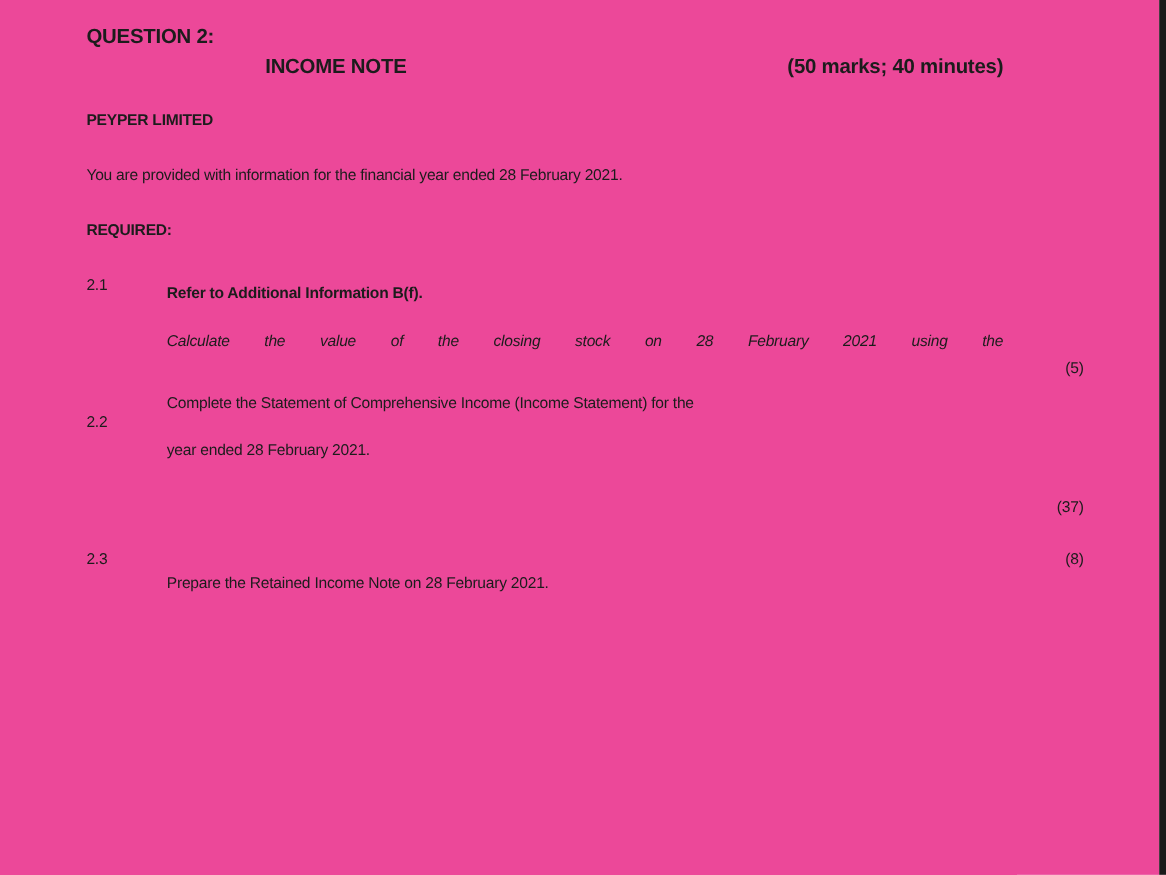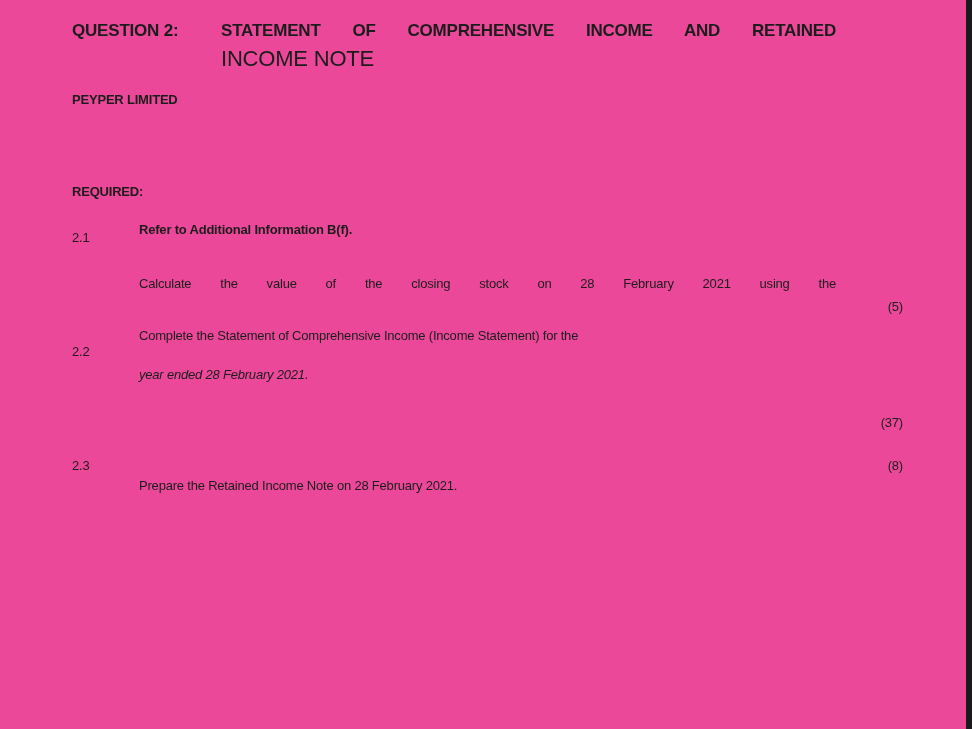--- a/index.html
+++ b/index.html
@@ -32,53 +32,54 @@
       background: #ec4899;
     }
     .abs { position: absolute; white-space: nowrap; }
     .bold { font-weight: bold; }
     .t17 { font-size: 13px; letter-spacing: -0.2px; }
 
     
     .q-label { left: 72px; top: 21px; font-size: 17px; font-weight: bold; letter-spacing: -0.2px; }
     .q-title1 { left: 221px; top: 21px; width: 615px; font-size: 17px; font-weight: bold; letter-spacing: -0.2px;
                 text-align: justify; text-align-last: justify; }
-    .q-title2 { left: 221px; top: 46px; font-size: 22px; font-weight: normal; letter-spacing: -0.2px; }
+    .q-title2 { left: 221px; top: 46px; font-size: 17px; font-weight: bold; letter-spacing: -0.2px; }
     .q-marks { left: 620px; top: 46px; width: 216px; text-align: right; font-size: 17px; font-weight: bold; letter-spacing: -0.2px; }
 
     .company { left: 72px; top: 92px; }
     .intro { left: 72px; top: 138px; }
     .required { left: 72px; top: 184px; }
 
     .num { left: 72px; }
     .body-text { left: 139px; }
     .marks { left: 840px; width: 63px; text-align: right; }
 
     .justify-line { width: 697px; text-align: justify; text-align-last: justify; }
   </style>
 </head>
 <body>
 
 <div class="page">
 
   <div class="abs q-label">QUESTION 2:</div>
-  <div class="abs q-title1">STATEMENT OF COMPREHENSIVE INCOME AND RETAINED</div>
   <div class="abs q-title2">INCOME NOTE</div>
+  <div class="abs q-marks">(50 marks; 40 minutes)</div>
 
   <div class="abs company t17 bold">PEYPER LIMITED</div>
+  <div class="abs intro t17">You are provided with information for the financial year ended 28 February 2021.</div>
   <div class="abs required t17 bold">REQUIRED:</div>
 
   <div class="abs num t17" style="top:230px;text-align:center;">2.1</div>
-  <div class="abs body-text t17 bold" style="top:222px;">Refer to Additional Information B(f).</div>
-  <div class="abs body-text t17 justify-line" style="top:276px;">Calculate the value of the closing stock on 28 February 2021 using the</div>
+  <div class="abs body-text t17 bold" style="top:236px;">Refer to Additional Information B(f).</div>
+  <div class="abs body-text t17 justify-line" style="top:276px;font-style:italic;">Calculate the value of the closing stock on 28 February 2021 using the</div>
   <div class="abs marks t17" style="top:299px;">(5)</div>
 
   <div class="abs num t17" style="top:344px;">2.2</div>
   <div class="abs body-text t17" style="top:328px;">Complete the Statement of Comprehensive Income (Income Statement) for the</div>
-  <div class="abs body-text t17" style="top:367px;font-style:italic;">year ended 28 February 2021.</div>
+  <div class="abs body-text t17" style="top:367px;">year ended 28 February 2021.</div>
   <div class="abs marks t17" style="top:415px;">(37)</div>
 
   <div class="abs num t17" style="top:458px;">2.3</div>
   <div class="abs body-text t17" style="top:478px;">Prepare the Retained Income Note on 28 February 2021.</div>
   <div class="abs marks t17" style="top:458px;">(8)</div>
 
 </div>
 
 <div class="right-edge"></div>
 

